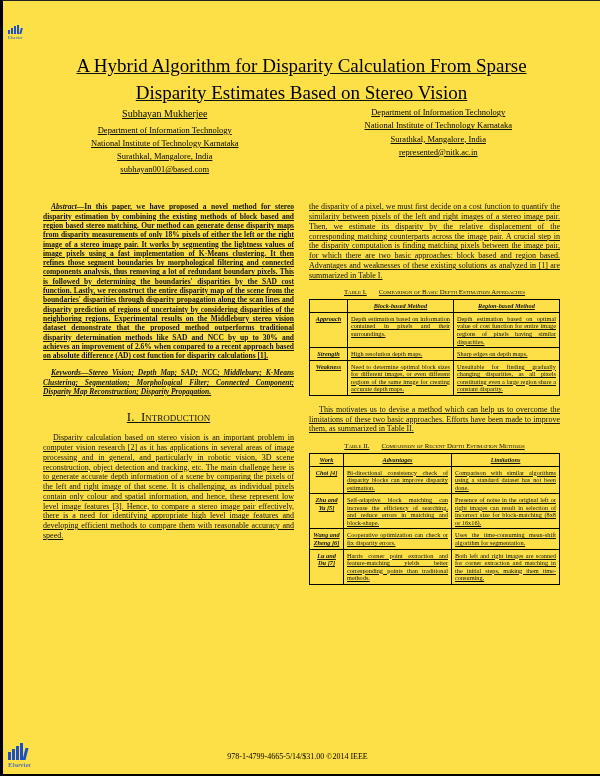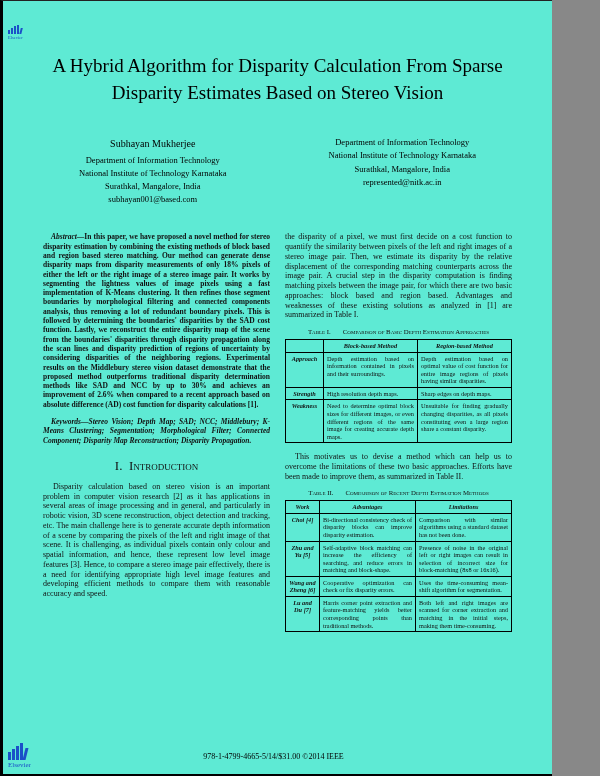--- a/index.html
+++ b/index.html
@@ -1,37 +1,38 @@
 <!DOCTYPE html>
 <html><head>
 <meta charset="utf-8">
 <style>
   * { box-sizing: border-box; margin: 0; padding: 0; }
   html, body { width: 600px; height: 776px; }
   body { background: #888; font-family: "Liberation Serif", "DejaVu Serif", serif; }
   .page {
     position: relative;
-    width: 552px; height: 776px;
-    background: #5eead4;
+    width: 600px; height: 776px;
+    background: #fde047;
     color: #111;
     overflow: hidden;
     border-left: 3px solid #000;
     border-top: 1px solid #222;
     border-bottom: 2px solid #000;
+    text-decoration: underline;
   }
   .title {
     font-weight: 400;
     font-size: 19px;
     line-height: 1.4;
     text-align: center;
     max-width: 478px;
     margin: 52px auto 0;
     color: #000;
   }
-  .authors { display: flex; margin-top: 30px; padding: 0 25px; }
+  .authors { display: flex; padding: 0 25px; }
   .author { flex: 1; text-align: center; font-size: 8.5px; line-height: 1.55; color: #000; }
   .author-name { font-size: 10px; margin-bottom: 2px; }
   .cols { display: flex; gap: 15px; padding: 0 40px; margin-top: 26px; }
   .col { flex: 1; min-width: 0; }
   .abstract { font-size: 7.5px; line-height: 1.24; font-weight: bold; text-align: justify; text-indent: 8px; }
   .ab-label { font-style: italic; }
   .keywords { font-size: 7.5px; line-height: 1.24; font-weight: bold; font-style: italic; text-align: justify; text-indent: 8px; margin-top: 8px; }
   .sec-heading { font-size: 13px; font-weight: 400; font-variant: small-caps; text-align: center; margin: 13px 0 8px; }
   .body { font-size: 8px; line-height: 1.22; text-align: justify; margin-bottom: 8px; }
   .indent { text-indent: 10px; }

